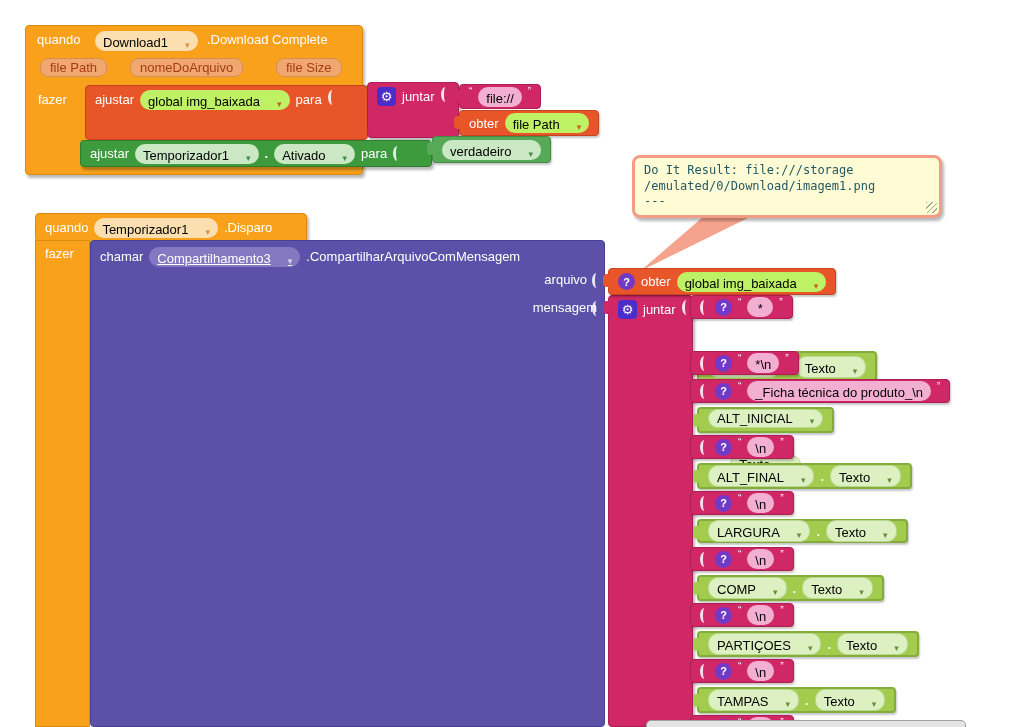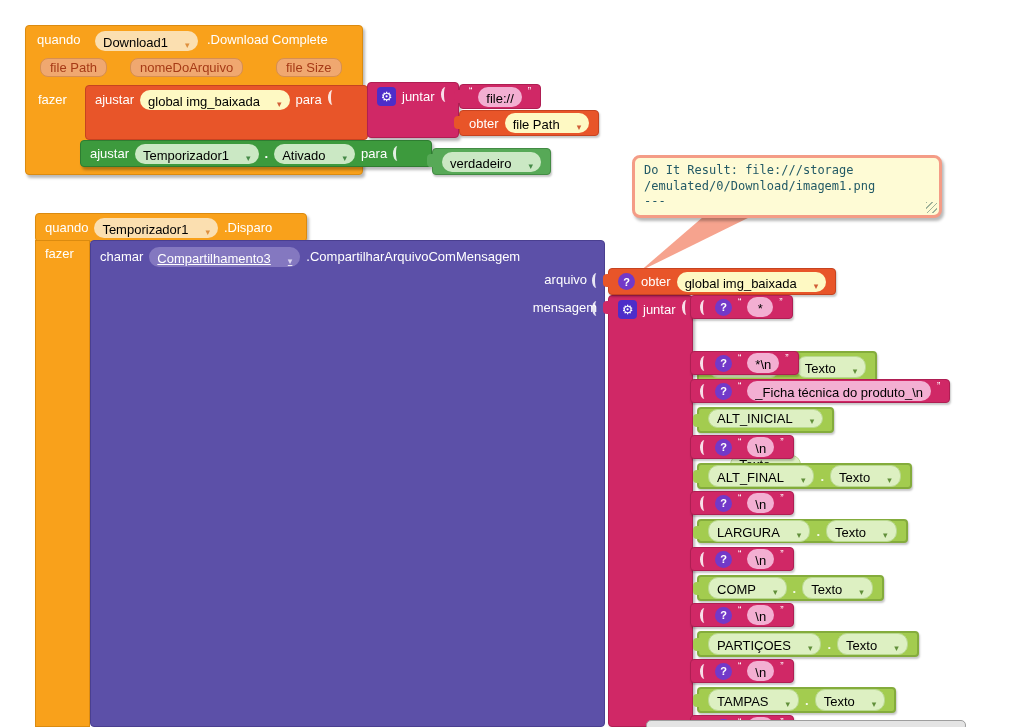--- a/index.html
+++ b/index.html
@@ -14,21 +14,21 @@
   .vset{background:#E85529;border:1px solid #C64320;}
   .mag{background:#D02866;border:1px solid #AF1E53;}
   .gset{background:#3D9A3D;border:1px solid #2E7D31;}
   .logic{background:#57A957;border:1px solid #438B44;}
   .call{background:#5C50A8;border:1px solid #4A3F90;}
   .getter{background:#A3CC4F;border:2px solid #84AC3C;color:#000;}
   
   .field{display:inline-flex;align-items:flex-end;gap:17px;border-radius:10px;padding:1px 8px;
          height:18px;color:#000;font-size:13px;}
   .cfield{background:#FBDFB0;}
-  .ofield{background:#fef9c3;}
+  .ofield{background:#bef264;}
   .lgfield{background:#CBE8C4;}
   .pfield{background:#F3AFD2;min-width:10px;justify-content:center;}
   .pufield{background:#8478C0;color:#fff;text-decoration:underline;}
   .gfield{background:#DDF0C2;border:1px solid #B9D98F;}
   .dd{font-size:9px;opacity:.85;font-family:"DejaVu Sans",sans-serif;}
   .cfield .dd{color:#D9822B;} .ofield .dd{color:#C9441F;} .lgfield .dd{color:#2F7A33;}
   .pufield .dd{color:#E8E4F8;} .gfield .dd{color:#4C7F23;}
   .chip{background:#F0A870;border:1px solid #D68E52;color:#A63A16;border-radius:8px;
         padding:1px 9px;font-size:13px;}
   .badge-q{flex:0 0 auto;width:17px;height:17px;border-radius:50%;background:#7239C9;color:#fff;
@@ -109,21 +109,21 @@
       <span class="dd">▾</span>
     </span>
     <span class="gdot">.</span>
     <span class="field lgfield">
       <span>Ativado</span>
       <span class="dd">▾</span>
     </span>
     <span>para</span>
     <span class="sock"></span>
   </div>
-  <div class="blk logic plug shadow-s" style="left:432px;top:148px;height:27px;">
+  <div class="blk logic plug shadow-s" style="left:432px;top:136px;height:27px;">
     <span class="field lgfield">
       <span>verdadeiro</span>
       <span class="dd">▾</span>
     </span>
   </div>
 
   <div id="tail"></div>
   <div id="bubble" class="shadow">
     <div class="line">Do It Result: file:///storage</div>
     <div class="line">/emulated/0/Download/imagem1.png</div>

